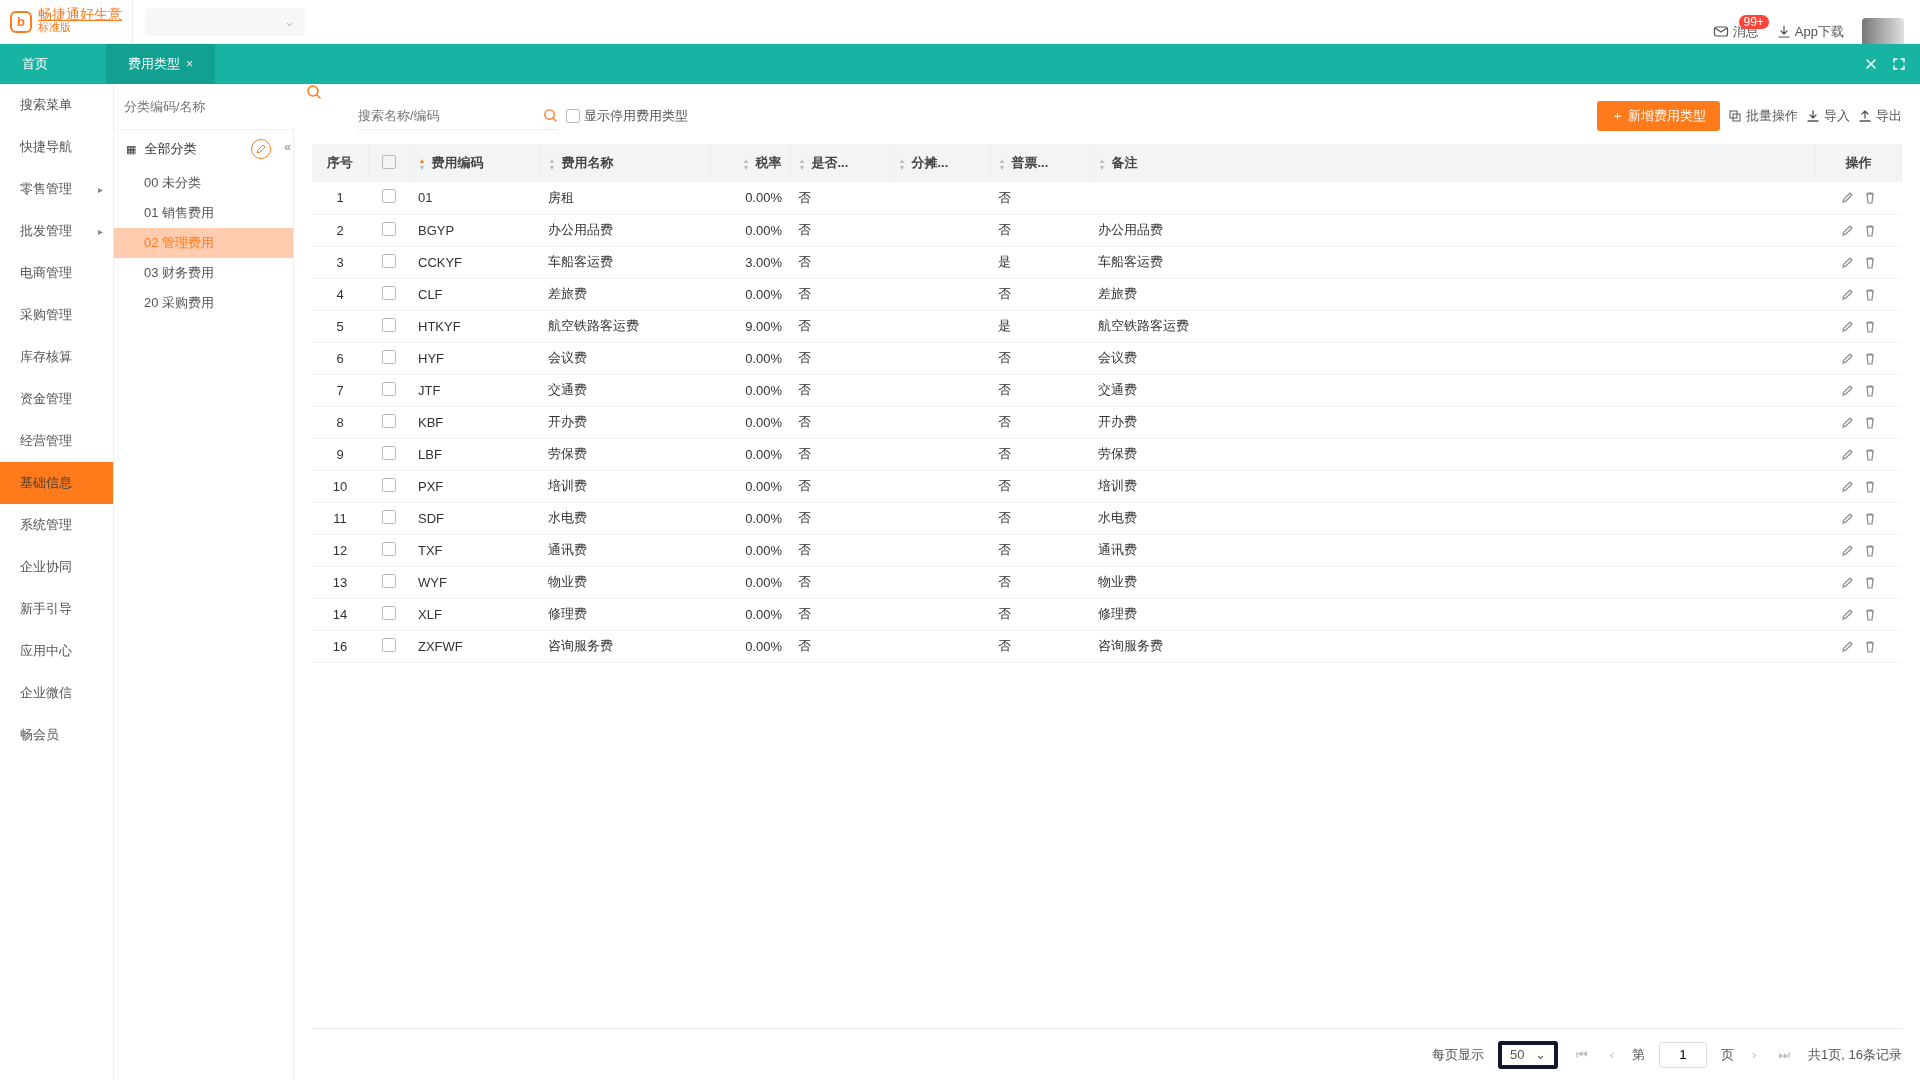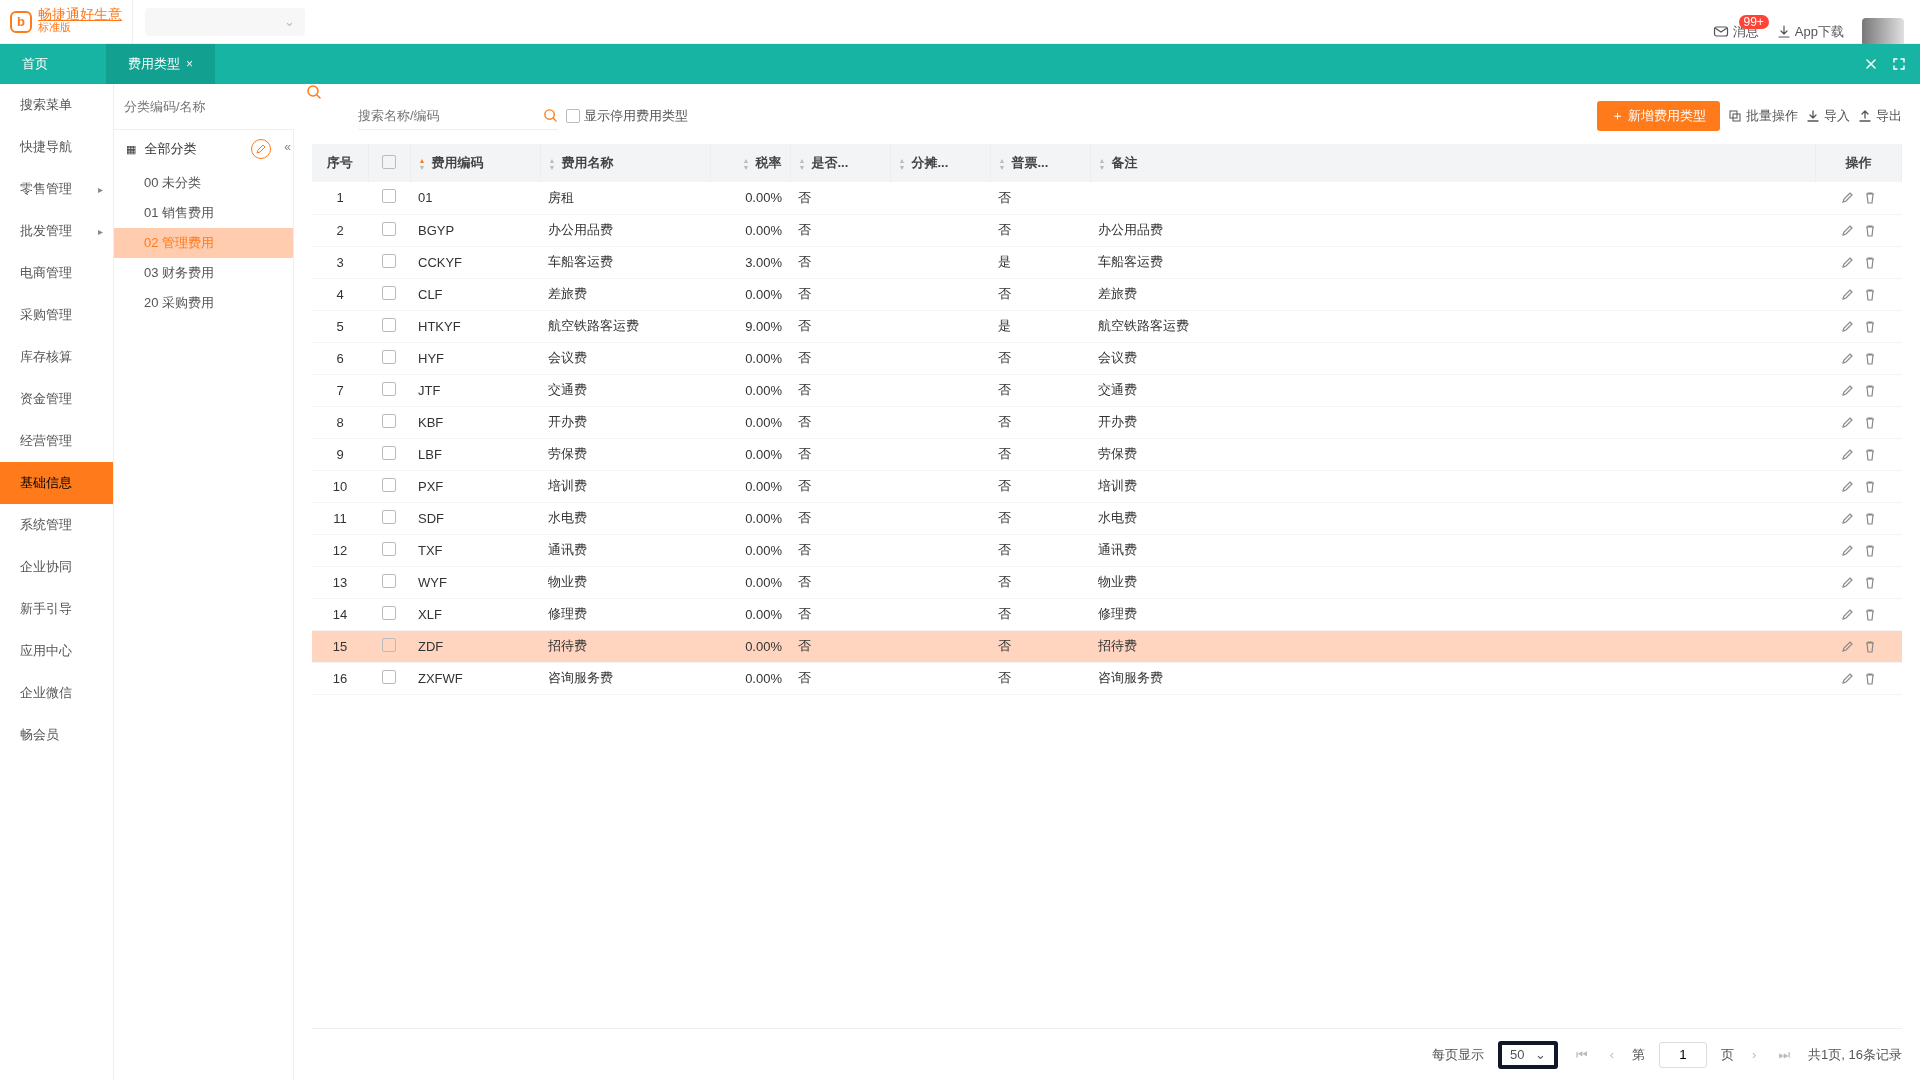--- a/index.html
+++ b/index.html
@@ -86,21 +86,21 @@
 
   
   .leftnav {
     width:114px;border-right:1px solid #eee;height:100%;overflow:auto;
   }
   .nav-item {
     height:42px;display:flex;align-items:center;padding-left:20px;
     color:#555;cursor:pointer;position:relative;
   }
   .nav-item.has-children .caret{position:absolute;right:10px;font-size:10px;color:#888;}
-  .nav-item.active{ background:#ff7a1a;color:#000000;text-align:center; }
+  .nav-item.active{ background:#ff7a1a;color:#404040;text-align:center; }
 
   
   .catcol {
     width:180px;border-right:1px solid #eee;height:100%;position:relative;
   }
   .cat-search {
     height:46px;display:flex;padding:0 10px;gap:6px;border-bottom:1px solid #f0f0f0;
   }
   .cat-search input{
     flex:1;border:none;outline:none;font-size:13px;color:#333;
@@ -771,45 +771,20 @@
                     </svg>
                   </span>
                   <span>
                     <svg width="12" height="13" viewBox="0 0 12 13">
                       <path d="M2 3h8M4 3V2h4v1M3 3l1 9h4l1-9" fill="none" stroke="#888" stroke-width="1.2"></path>
                     </svg>
                   </span>
                 </div>
               </td>
             </tr>
-            <tr class="highlight">
-              <td class="col-seq">15</td>
-              <td class="col-chk cell-chk"><span class="box"></span></td>
-              <td>ZDF</td>
-              <td>招待费</td>
-              <td style="text-align:right">0.00%</td>
-              <td>否</td>
-              <td></td>
-              <td>否</td>
-              <td>招待费</td>
-              <td class="col-op">
-                <div class="row-ops">
-                  <span>
-                    <svg width="13" height="13" viewBox="0 0 13 13">
-                      <path d="M2 11l1-3 6-6 2 2-6 6-3 1z" fill="none" stroke="#888" stroke-width="1.2"></path>
-                    </svg>
-                  </span>
-                  <span>
-                    <svg width="12" height="13" viewBox="0 0 12 13">
-                      <path d="M2 3h8M4 3V2h4v1M3 3l1 9h4l1-9" fill="none" stroke="#888" stroke-width="1.2"></path>
-                    </svg>
-                  </span>
-                </div>
-              </td>
-            </tr>
             <tr>
               <td class="col-seq">16</td>
               <td class="col-chk cell-chk"><span class="box"></span></td>
               <td>ZXFWF</td>
               <td>咨询服务费</td>
               <td style="text-align:right">0.00%</td>
               <td>否</td>
               <td></td>
               <td>否</td>
               <td>咨询服务费</td>

